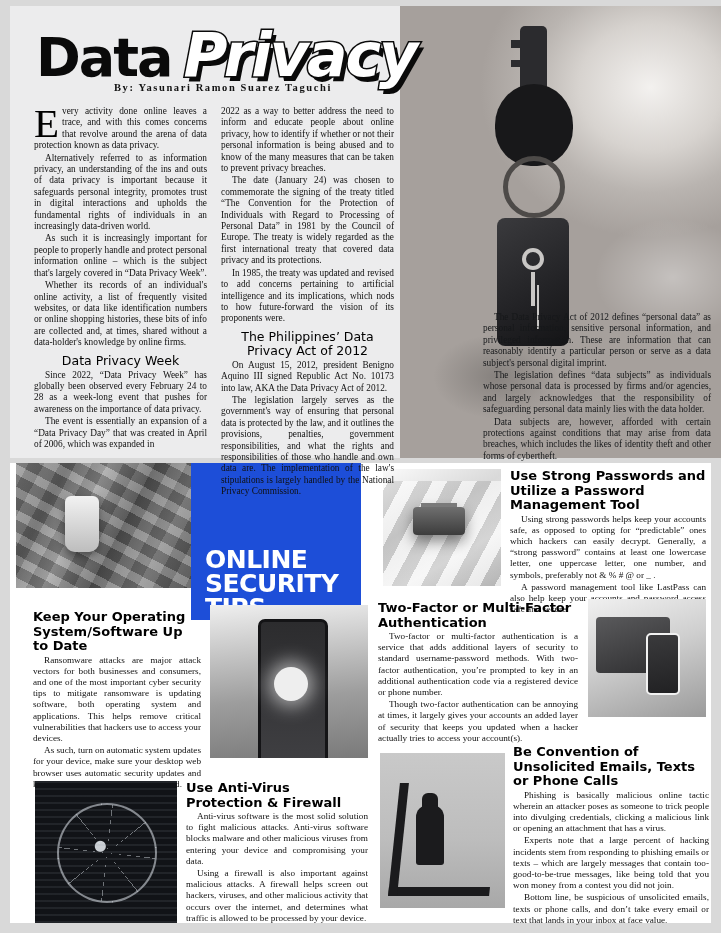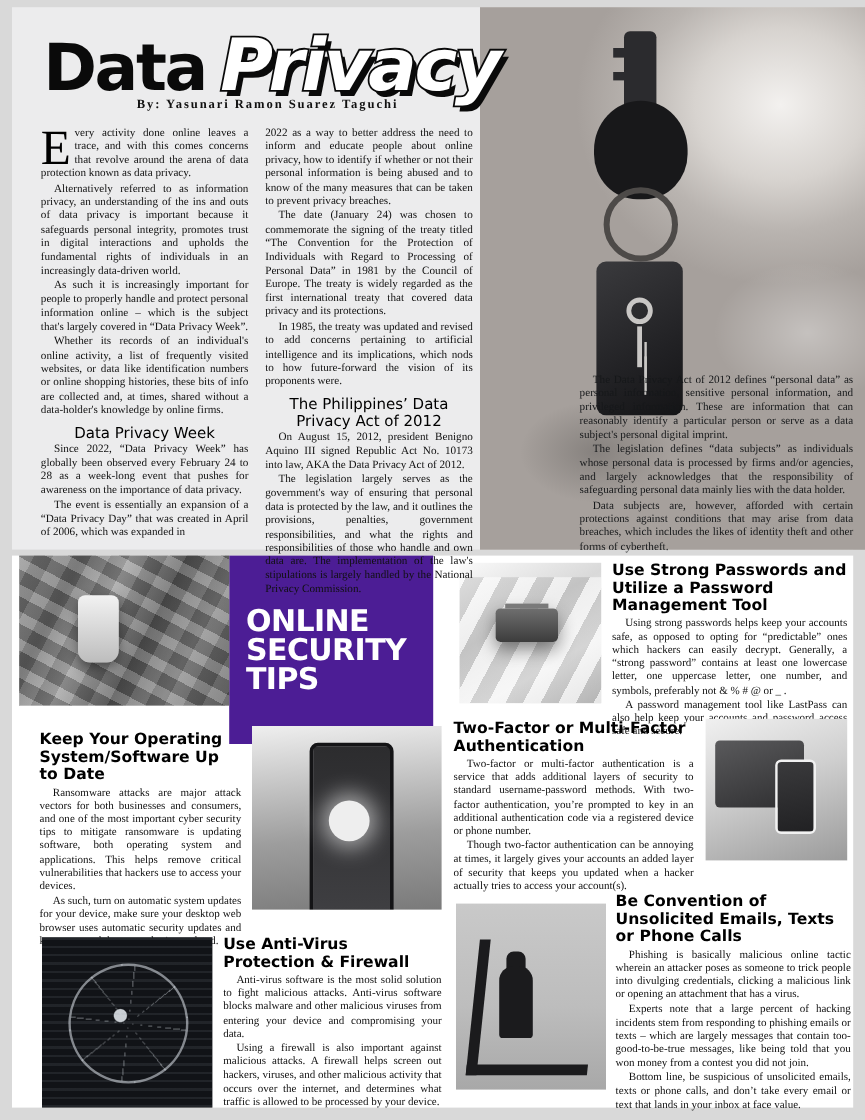--- a/index.html
+++ b/index.html
@@ -197,22 +197,22 @@
   .banner-photo::after {
     content: "";
     position: absolute; left: 28%; top: 26%;
     width: 34px; height: 56px;
     background: linear-gradient(180deg, #f2f2f2, #bdbdbd);
     border-radius: 6px 6px 10px 10px;
     box-shadow: 0 4px 10px rgba(0,0,0,.45);
   }
   .banner-tint {
     width: 170px; height: 157px;
-    background: #4c1d95;
-    display: flex; align-items: center;
+    background: #1d4ed8;
+    display: flex; align-items: flex-end;
     padding-left: 14px;
   }
   .banner-title {
     font-family: "DejaVu Sans", sans-serif;
     font-weight: 900;
     font-size: 25px;
     line-height: 24px;
     color: #ffffff;
     letter-spacing: -0.5px;
   }

